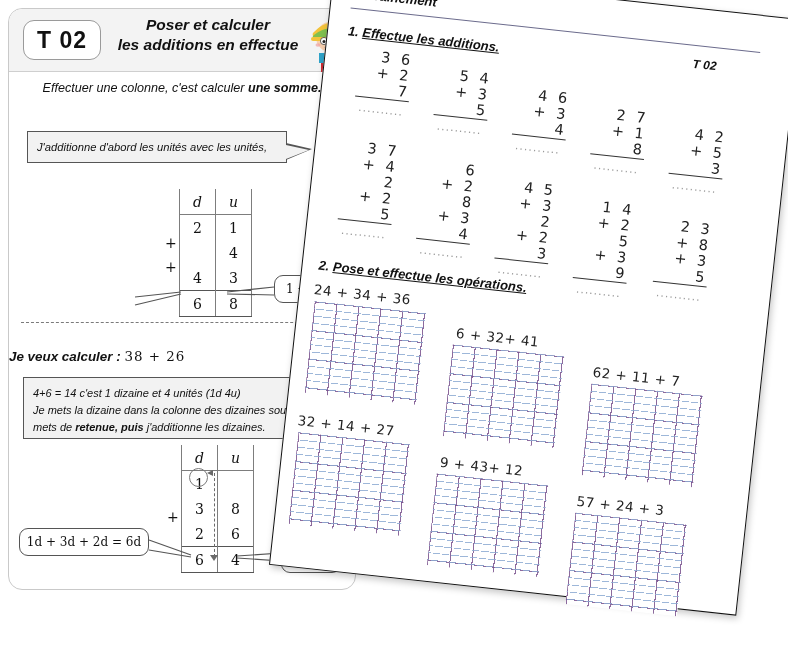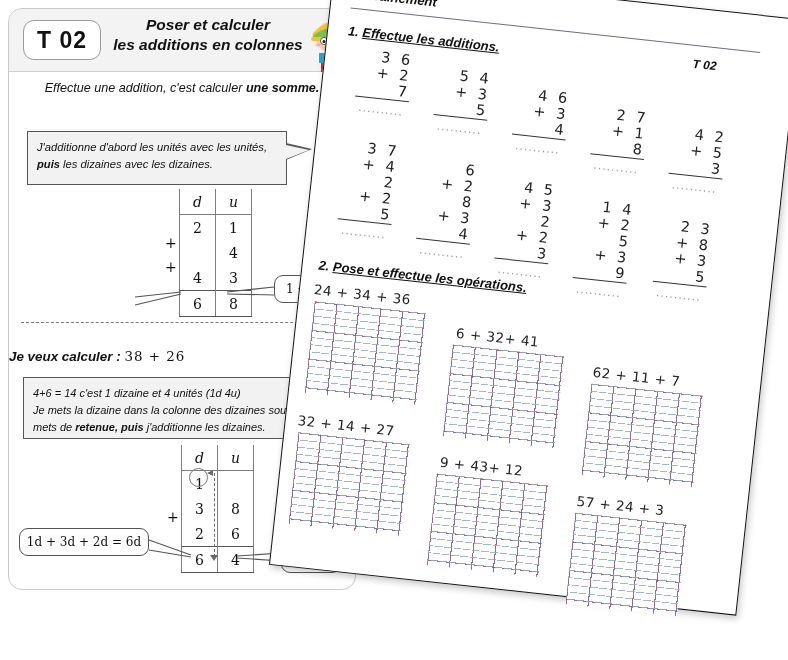--- a/index.html
+++ b/index.html
@@ -46,21 +46,21 @@
   #calc-line-1{top:96px;font-size:13.4px;}
   #calc-line-1 .lbl{font-weight:bold;font-style:italic;}
   #calc-line-1 .num{font-family:"DejaVu Serif", serif;letter-spacing:1px;}
 
   .speech{
     position:absolute;background:#f2f2f2;border:1.3px solid #555;
     box-sizing:border-box;padding:7px 9px;color:#111;
     font-style:italic;font-size:11.2px;line-height:1.5;
   }
   .speech b{font-style:italic;font-weight:bold;}
-  #speech-1{left:18px;top:122px;width:260px;height:54px;}
+  #speech-1{left:18px;top:122px;width:260px;height:32px;}
   #speech-2{left:14px;top:368px;width:296px;height:62px;font-size:11px;line-height:1.55;}
   .tail{position:absolute;width:0;height:0;}
   #tail-1{
     left:277px;top:134px;
     border-top:6px solid transparent;border-bottom:11px solid transparent;
     border-left:26px solid #555;
   }
   #tail-1b{
     left:277px;top:136px;
     border-top:5px solid transparent;border-bottom:9px solid transparent;
@@ -191,48 +191,47 @@
 <body>
 
 <div id="lesson-card">
 
   <div id="lesson-header"></div>
 
   <div id="badge">T 02</div>
 
   <div id="title-block">
     <div>Poser et calculer</div>
-    <div>les additions en colonnes</div>
+    <div>les additions en effectue</div>
   </div>
 
   <svg id="boy" viewBox="0 0 56 62">
     <ellipse cx="29" cy="26" rx="14" ry="15" fill="#f6cfae"></ellipse>
     <path d="M15 22 q14 -16 29 -2 l1 4 q-16 -10 -30 1 z" fill="#b07b55"></path>
     <path d="M13 21 q16 -17 32 -2 q2 3 1 5 l-34 1 q-1 -3 1 -4 z" fill="#f2c33a"></path>
     <path d="M13 24 q16 -13 33 -1 q1 2 0 4 l-34 0 q-1 -2 1 -3 z" fill="#7fbf4f"></path>
     <rect x="10" y="26" width="38" height="4" rx="2" fill="#f2c33a"></rect>
     <circle cx="23" cy="30" r="3.6" fill="#fff" stroke="#444" stroke-width=".8"></circle>
     <circle cx="35" cy="30" r="3.6" fill="#fff" stroke="#444" stroke-width=".8"></circle>
     <circle cx="23" cy="30.5" r="1.5" fill="#222"></circle>
     <circle cx="35" cy="30.5" r="1.5" fill="#222"></circle>
     <path d="M24 36 q5 4 10 0" stroke="#b5554e" stroke-width="1.6" fill="none"></path>
     <ellipse cx="17" cy="34" rx="2.5" ry="1.8" fill="#f0a0a0" opacity=".7"></ellipse>
     <ellipse cx="41" cy="34" rx="2.5" ry="1.8" fill="#f0a0a0" opacity=".7"></ellipse>
     <path d="M18 42 h22 v10 h-22 z" fill="#2fa3c9"></path>
     <path d="M20 52 h18 v9 h-18 z" fill="#d02a33"></path>
   </svg>
 
   <div class="intro" id="intro-line">
-    <span>Effectue une addition, c'est calculer </span><b>une somme.</b>
+    <span>Effectuer une colonne, c'est calculer </span><b>une somme.</b>
   </div>
 
 
   <div class="speech" id="speech-1">
     <div>J'additionne d'abord les unités avec les unités,</div>
-    <div><b>puis</b><span> les dizaines avec les dizaines.</span></div>
   </div>
   <div class="tail" id="tail-1"></div>
   <div class="tail" id="tail-1b"></div>
 
   <svg id="pencil" viewBox="0 0 52 110">
     <path d="M22 8 l8 0 l4 12 l-16 0 z" fill="#c9c9c9"></path>
     <path d="M24 4 l4 0 l2 6 l-8 0 z" fill="#8a8a8a"></path>
     <rect x="17" y="20" width="18" height="48" rx="2" fill="#f5c518" stroke="#c89a0a" stroke-width="1"></rect>
     <line x1="26" y1="20" x2="26" y2="68" stroke="#e0a800" stroke-width="1"></line>
     <circle cx="22" cy="34" r="2.4" fill="#fff" stroke="#333" stroke-width=".8"></circle>

